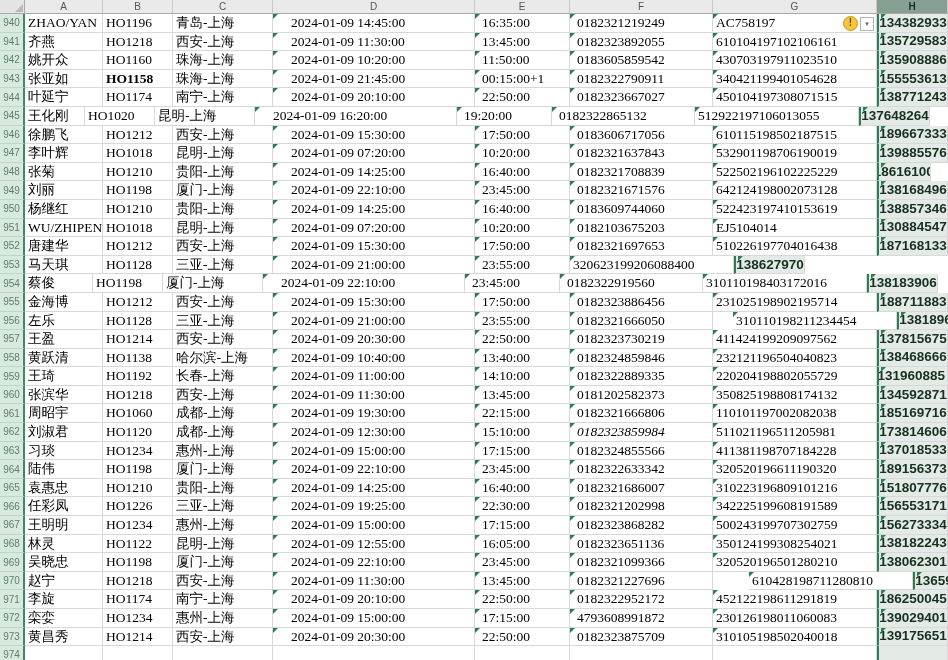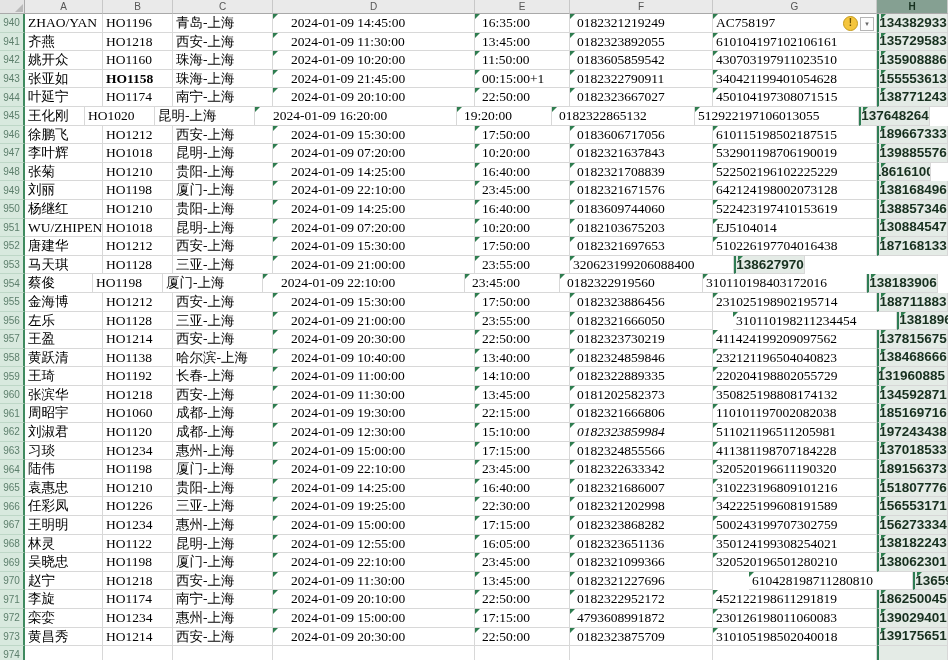--- a/index.html
+++ b/index.html
@@ -384,21 +384,21 @@
       <div class="row">
         <div class="rh">962</div>
         <div class="cell " style="width: 78px;"><span>刘淑君</span></div>
         <div class="cell " style="width: 70px;"><span>HO1120</span></div>
         <div class="cell " style="width: 100px;"><span>成都-上海</span></div>
         <div class="cell col-d" style="width: 202px;"><span>2024-01-09 12:30:00</span><i class="tri"></i></div>
         <div class="cell col-e" style="width: 95px;"><span>15:10:00</span><i class="tri"></i></div>
         <div class="cell col-f" style="width: 143px; font-style: italic;"><span>0182323859984</span><i class="tri"></i></div>
         <div class="cell col-g" style="width: 164px;"><span>511021196511205981</span><i class="tri"></i></div>
         <div class="cell col-h sel" style="width: 71px;">
-          <span>197243438</span>
+          <span>173814606</span>
           <i class="tri"></i>
         </div>
       </div>
       <div class="row">
         <div class="rh">963</div>
         <div class="cell " style="width: 78px;"><span>习琰</span></div>
         <div class="cell " style="width: 70px;"><span>HO1234</span></div>
         <div class="cell " style="width: 100px;"><span>惠州-上海</span></div>
         <div class="cell col-d" style="width: 202px;"><span>2024-01-09 15:00:00</span><i class="tri"></i></div>
         <div class="cell col-e" style="width: 95px;"><span>17:15:00</span><i class="tri"></i></div>

